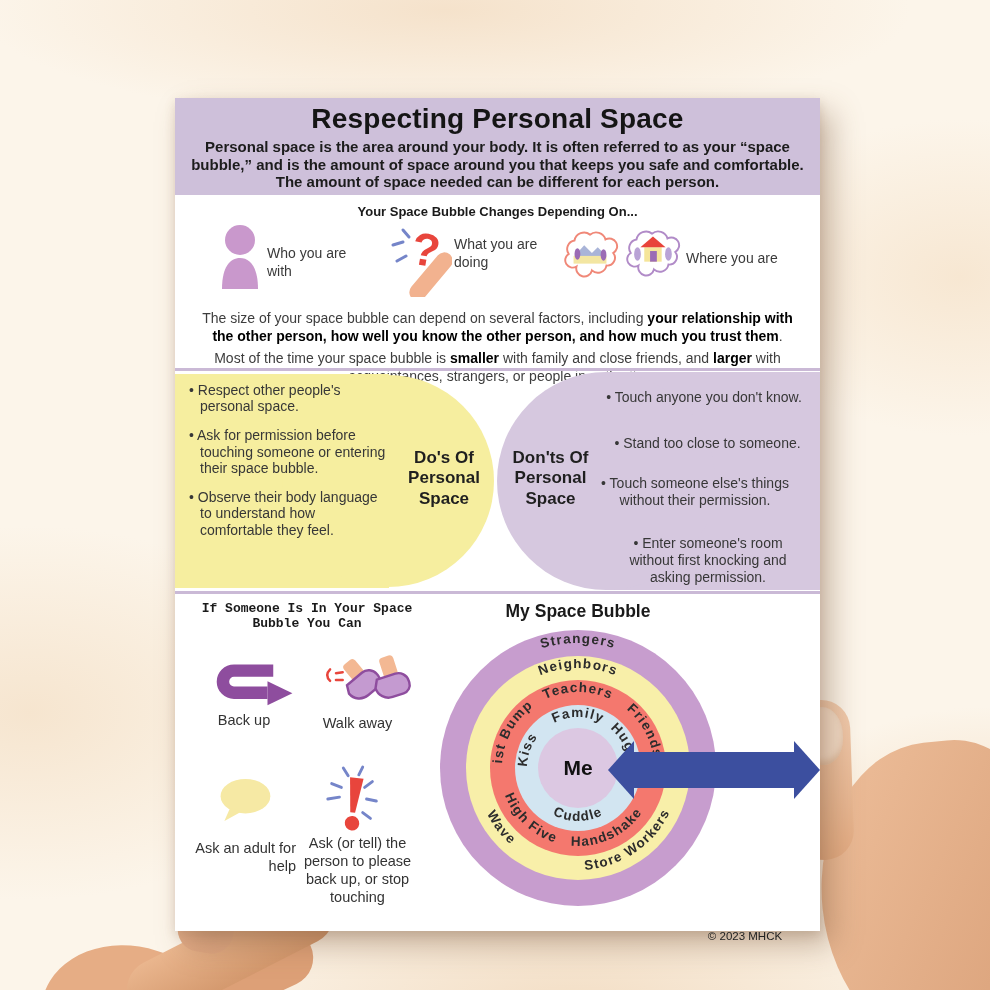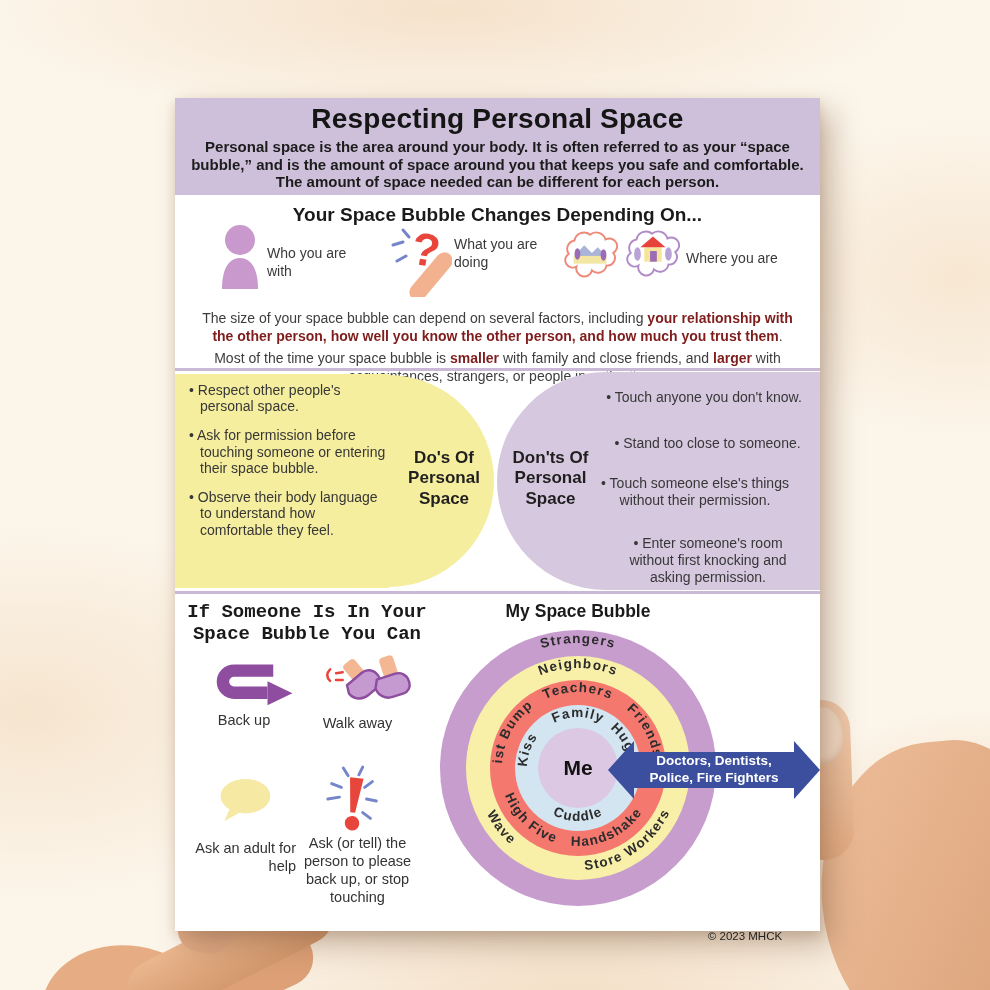--- a/index.html
+++ b/index.html
@@ -16,25 +16,25 @@
   .paper{position:absolute;left:175px;top:98px;width:645px;height:833px;background:#ffffff;
     box-shadow:12px 14px 28px rgba(120,85,55,.38), 0 4px 10px rgba(120,85,55,.18);z-index:1;}
   .abs{position:absolute;}
 
   
   .header{left:0;top:0;width:645px;height:97px;background:#cec0da;text-align:center;}
   .title{margin:0;padding-top:5px;font-size:28px;font-weight:700;color:#151515;letter-spacing:.2px;}
   .intro{margin:3px auto 0;width:96%;font-size:15px;line-height:1.18;font-weight:700;color:#1c1c1c;}
 
   
-  .sec-heading{font-size:19px;font-weight:700;color:#1a1a1a;text-align:center;}
+  .sec-heading{font-size:13px;font-weight:700;color:#1a1a1a;text-align:center;}
   .changes-heading{left:0;top:106px;width:645px;}
   .icon-label{font-size:14px;color:#3a3a3a;line-height:1.25;}
   .para{width:92%;left:4%;text-align:center;font-size:14px;line-height:1.25;color:#3d3d3d;}
-  .para b{color:#7f1d1d;}
+  .para b{color:#000000;}
   .para1{top:198px;}
   .para2{top:238px;}
 
   
   .band-line{left:0;width:645px;height:3px;background:#cab9d6;}
   .yellow-rect{left:0;top:276px;width:214px;height:214px;background:#f6ee9f;}
   .yellow-circle{left:107px;top:277px;width:212px;height:212px;border-radius:50%;background:#f6ee9f;}
   .purple-rect{left:432px;top:274px;width:213px;height:218px;background:#d6c8df;}
   .purple-circle{left:322px;top:274px;width:218px;height:218px;border-radius:50%;background:#d6c8df;}
   .zone-label{font-size:17px;font-weight:700;color:#1f1f1f;text-align:center;line-height:1.2;}
@@ -229,24 +229,20 @@
       <text class="ring-label"><textPath href="#pBotYellow" startOffset="21%" text-anchor="middle">Wave</textPath></text>
       <text class="ring-label"><textPath href="#pBotYellow" startOffset="69%" text-anchor="middle">Store Workers</textPath></text>
       <text class="me-label" x="150" y="157" text-anchor="middle">Me</text>
     </svg>
 
     <svg class="abs" style="left:433px;top:639px;z-index:2;" width="212" height="66" viewBox="0 0 212 66">
       <polygon points="0,33 26,4 26,62" fill="#3c4f9f"></polygon>
       <polygon points="186,4 212,33 186,62" fill="#3c4f9f"></polygon>
       <rect x="25" y="15" width="162" height="36" fill="#3c4f9f"></rect>
     </svg>
-    <div class="abs arrow-text">
-      <div>Doctors, Dentists,</div>
-      <div>Police, Fire Fighters</div>
-    </div>
 
     <div class="abs copyright">© 2023 MHCK</div>
   </div>
 
   <div class="hand">
     <div class="hand-part hl-palm"></div>
     <div class="hand-part hl-f2"></div>
     <div class="hand-part hl-f1"></div>
     <div class="hand-part hl-thumb"></div>
     <div class="hand-part hl-nail"></div>

